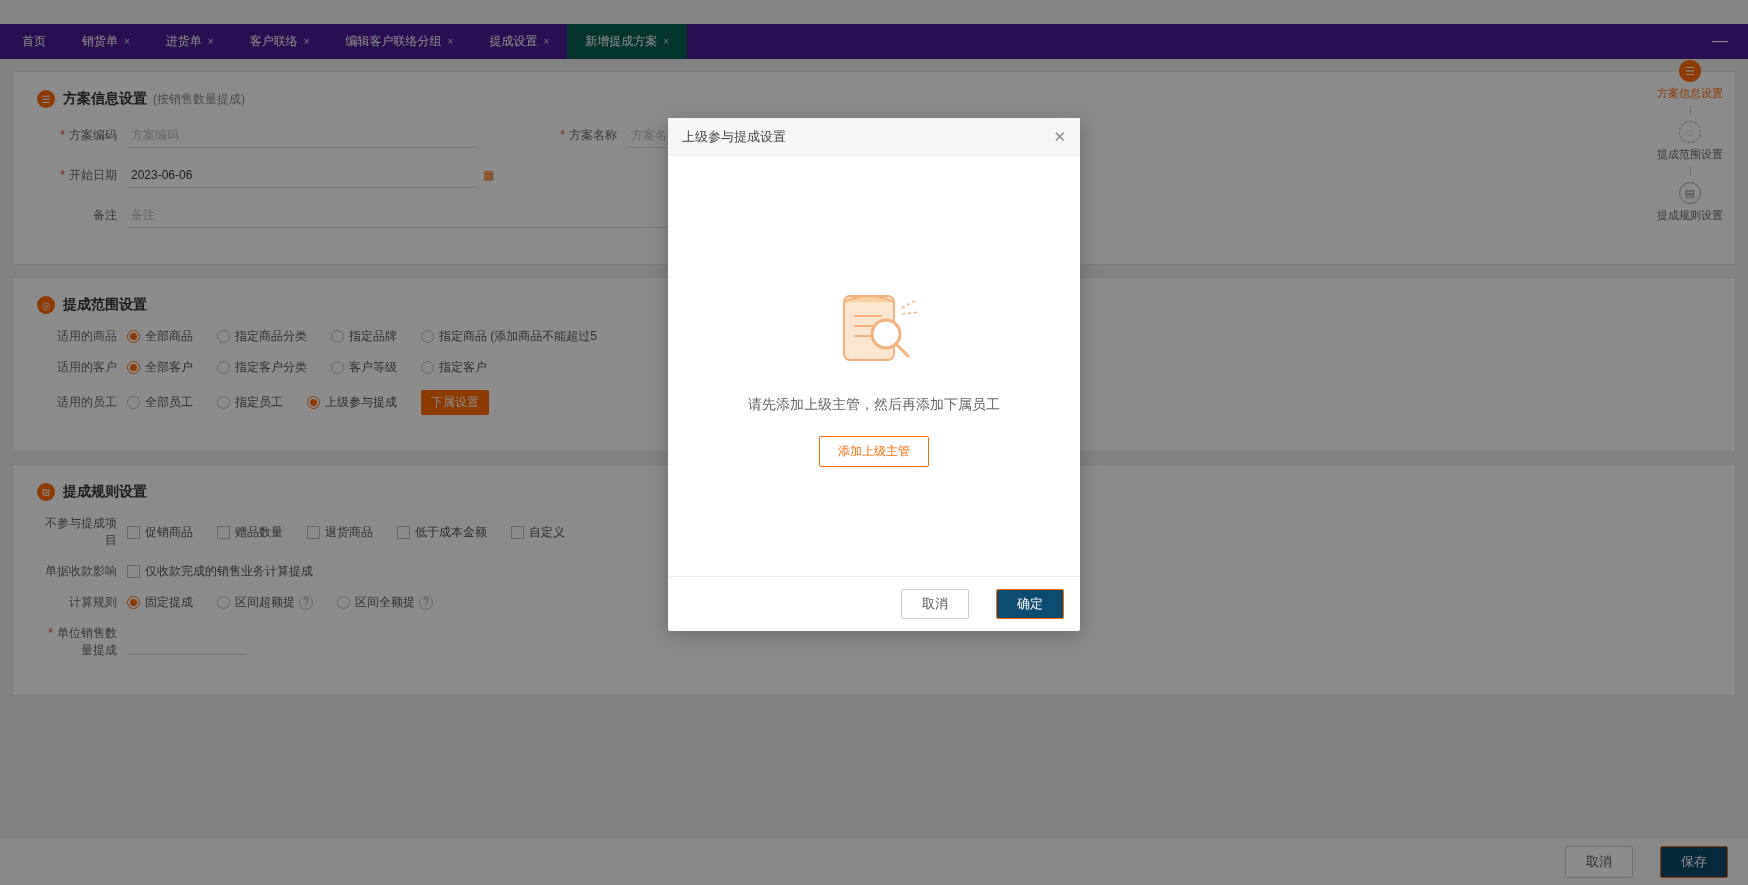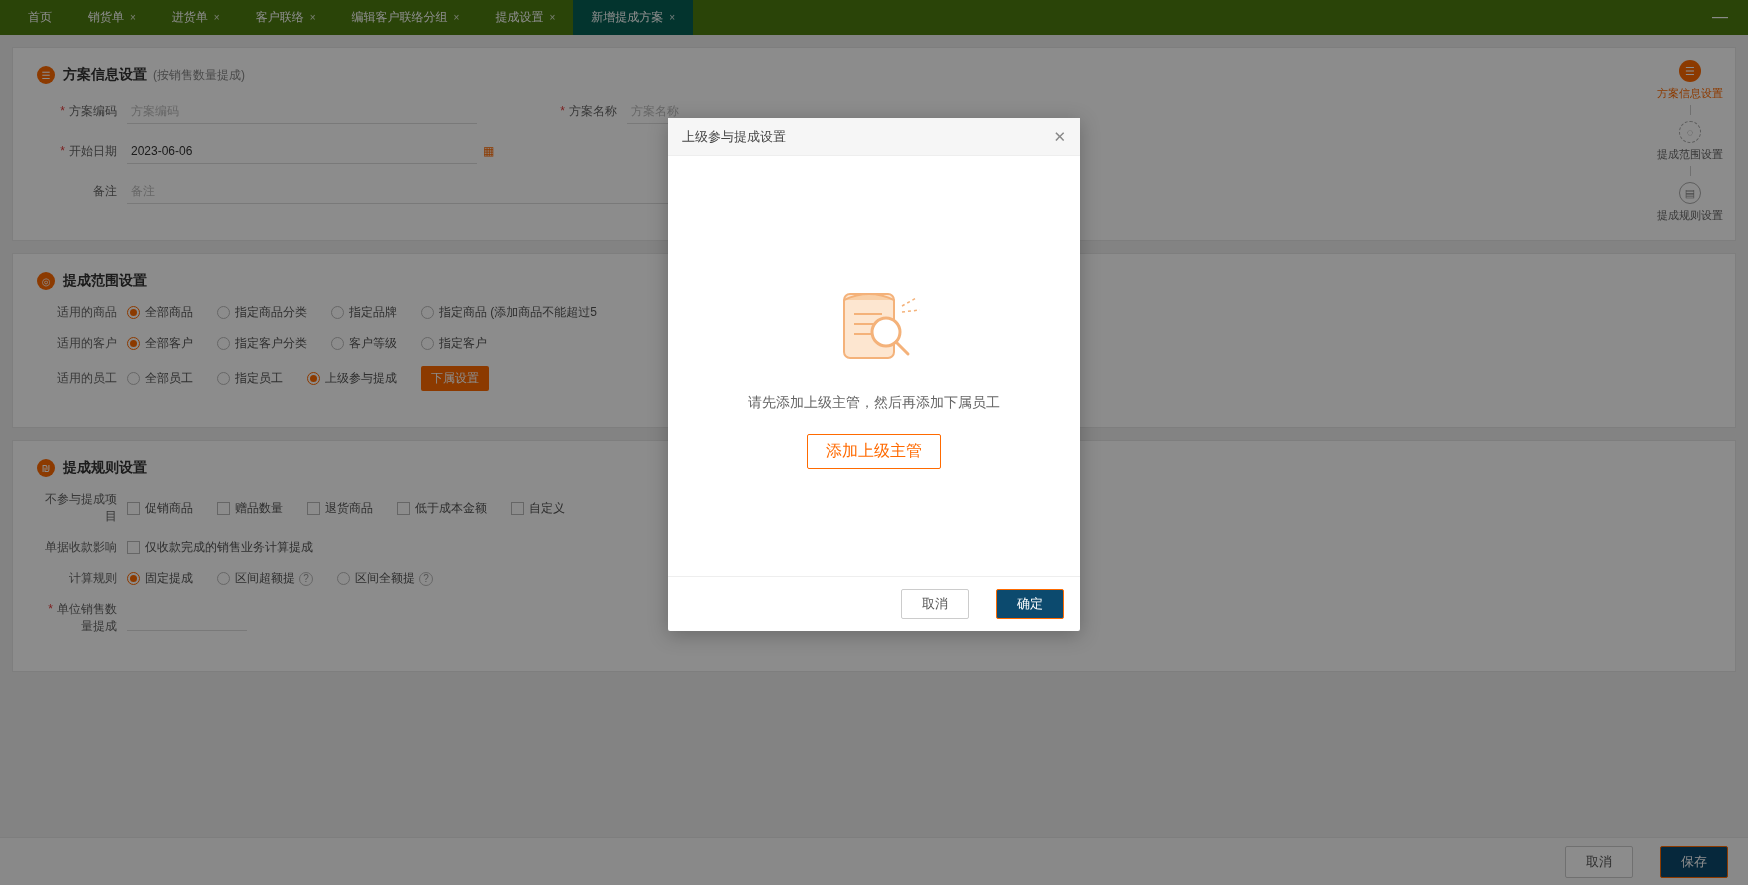--- a/index.html
+++ b/index.html
@@ -1,19 +1,19 @@
 <!DOCTYPE html>
 <html><head>
 <meta charset="utf-8">
 <style>
 * { box-sizing: border-box; margin: 0; padding: 0; }
 body { font-family: "Microsoft YaHei", Arial, sans-serif; font-size: 12px; color: #333; background: #f0f0f0; width: 1748px; height: 885px; overflow: hidden; position: relative; }
 
 
-.tabbar { background: #4d7c0f; height: 35px; display: flex; align-items: center; padding-left: 10px; position: relative; }
+.tabbar { background: #4c1d95; height: 35px; display: flex; align-items: center; padding-left: 4px; position: relative; margin-top: 24px; }
 .tab { color: #fff; padding: 0 18px; height: 35px; display: flex; align-items: center; cursor: pointer; font-size: 12px; }
 .tab.active { background: #076054; }
 .tab .close { margin-left: 6px; font-size: 10px; opacity: .8; }
 .tabbar .minimize { position: absolute; right: 12px; top: 0; color: #fff; font-size: 16px; padding: 8px; cursor: pointer; }
 
 
 .page { padding: 12px; background: #eeeeee; height: calc(100% - 35px - 48px); overflow: auto; }
 .card { background: #fff; border: 1px solid #e5e5e5; padding: 18px 24px 22px; margin-bottom: 12px; }
 .card-title-row { display: flex; align-items: center; margin-bottom: 14px; }
 .card-title-icon { width: 18px; height: 18px; border-radius: 50%; background: #ff6a00; display: inline-flex; align-items: center; justify-content: center; color: #fff; font-size: 10px; margin-right: 8px; }
@@ -58,21 +58,21 @@
 .btn.primary { background: #0c4a6e; color: #fff; border: 1px solid #ff6a00; text-align: right; }
 
 
 .overlay { position: absolute; inset: 0; background: rgba(0,0,0,.45); display: flex; align-items: flex-start; justify-content: center; padding-top: 118px; }
 .dialog { width: 412px; background: #fff; border-radius: 2px; box-shadow: 0 4px 20px rgba(0,0,0,.25); }
 .dlg-head { height: 38px; background: #f6f6f6; border-bottom: 1px solid #eee; display: flex; align-items: center; justify-content: space-between; padding: 0 14px; font-size: 13px; color: #444; }
 .dlg-close { font-size: 15px; color: #888; cursor: pointer; }
 .dlg-body { padding: 40px 20px 30px; text-align: center; min-height: 420px; display: flex; flex-direction: column; align-items: center; justify-content: center; }
 .empty-ill { width: 120px; height: 100px; margin: 0 auto 20px; position: relative; }
 .dlg-msg { color: #666; font-size: 14px; margin-bottom: 22px; }
-.dlg-add { display: inline-block; padding: 6px 18px; border: 1px solid #ff6a00; color: #ff6a00; border-radius: 2px; cursor: pointer; font-size: 16px; }
+.dlg-add { display: inline-block; padding: 6px 18px; border: 1px solid #ff6a00; color: #ff6a00; border-radius: 2px; cursor: pointer; font-size: 12px; }
 .dlg-foot { border-top: 1px solid #eee; padding: 12px 16px; display: flex; justify-content: flex-end; gap: 10px; }
 .dlg-foot .btn { padding: 5px 20px; }
 </style>
 </head>
 <body>
 
 <div class="tabbar">
   <div class="tab">
       <span>首页</span>
     </div>

